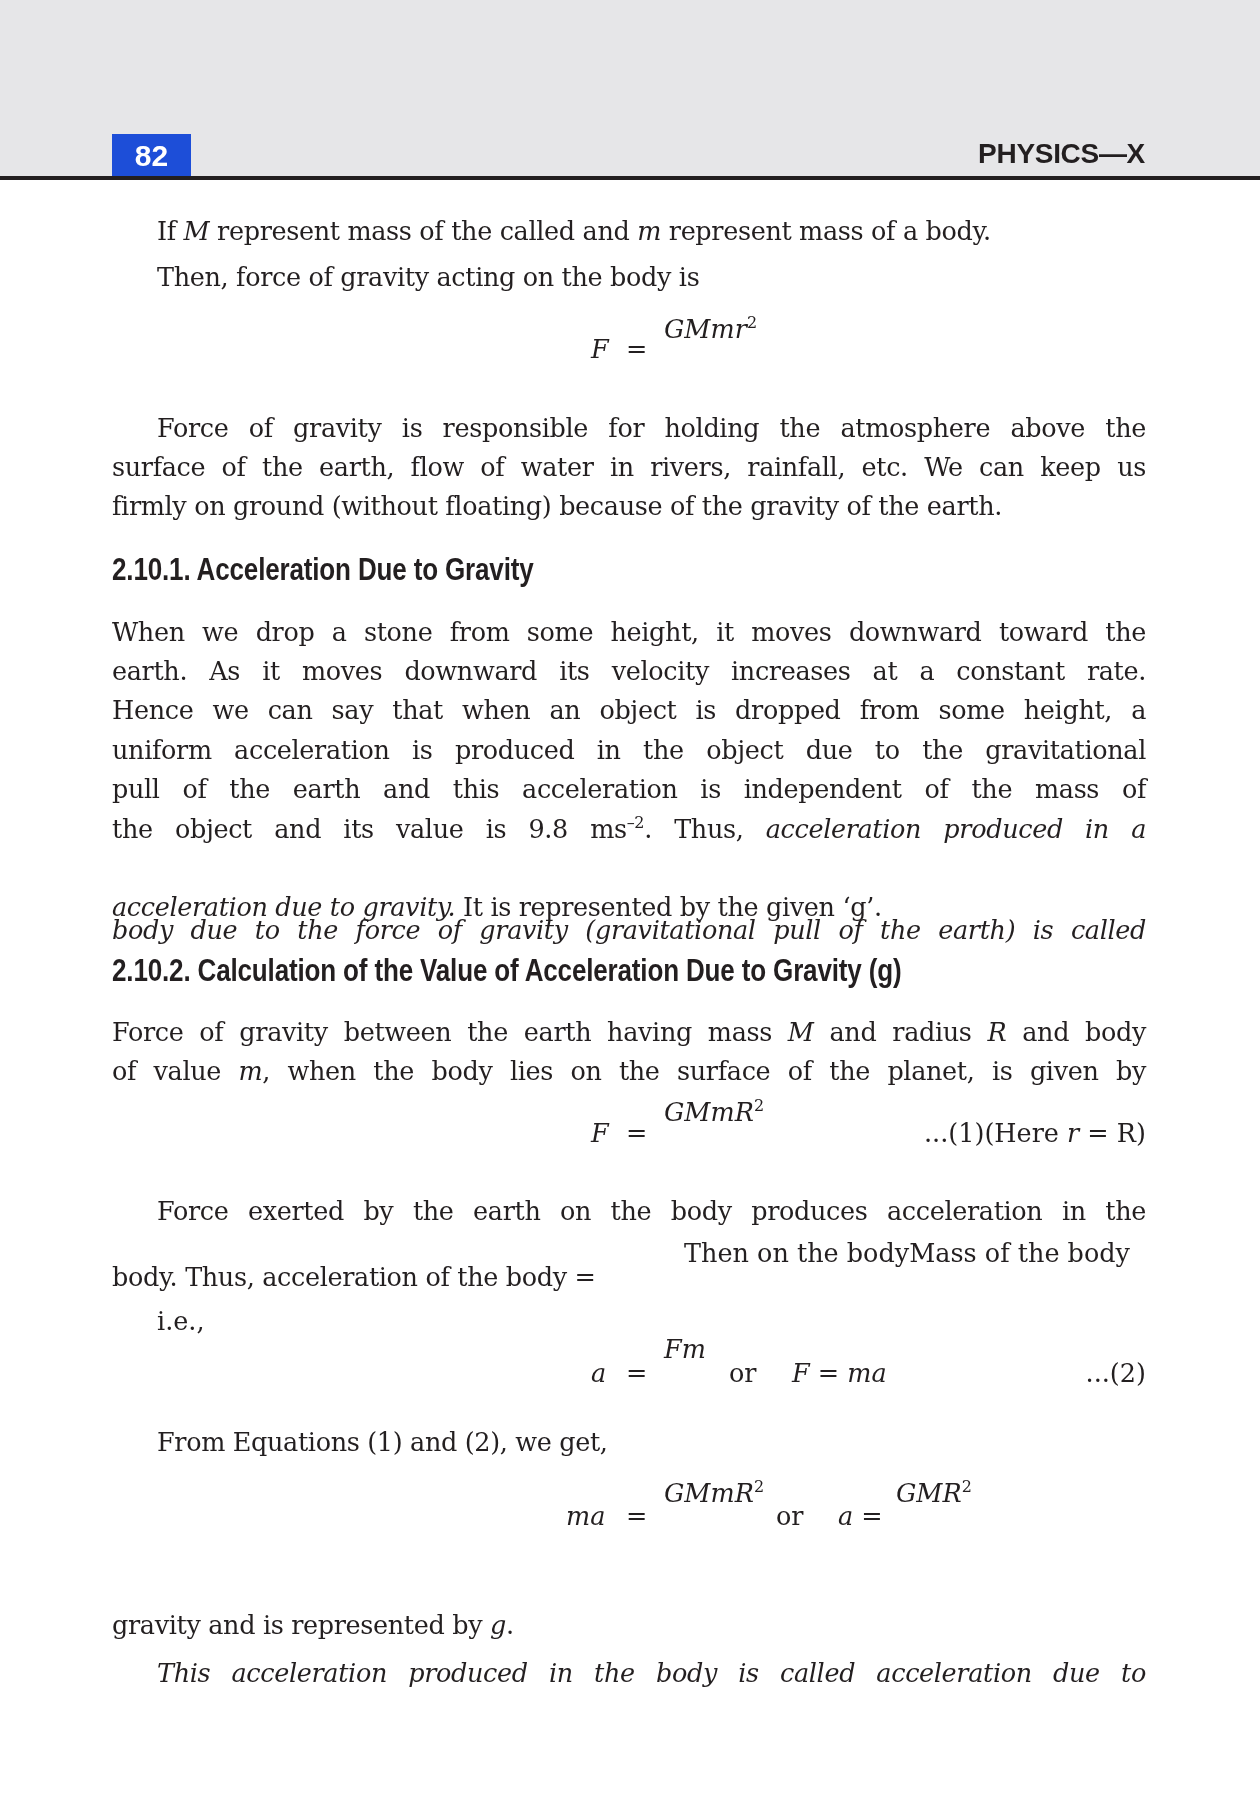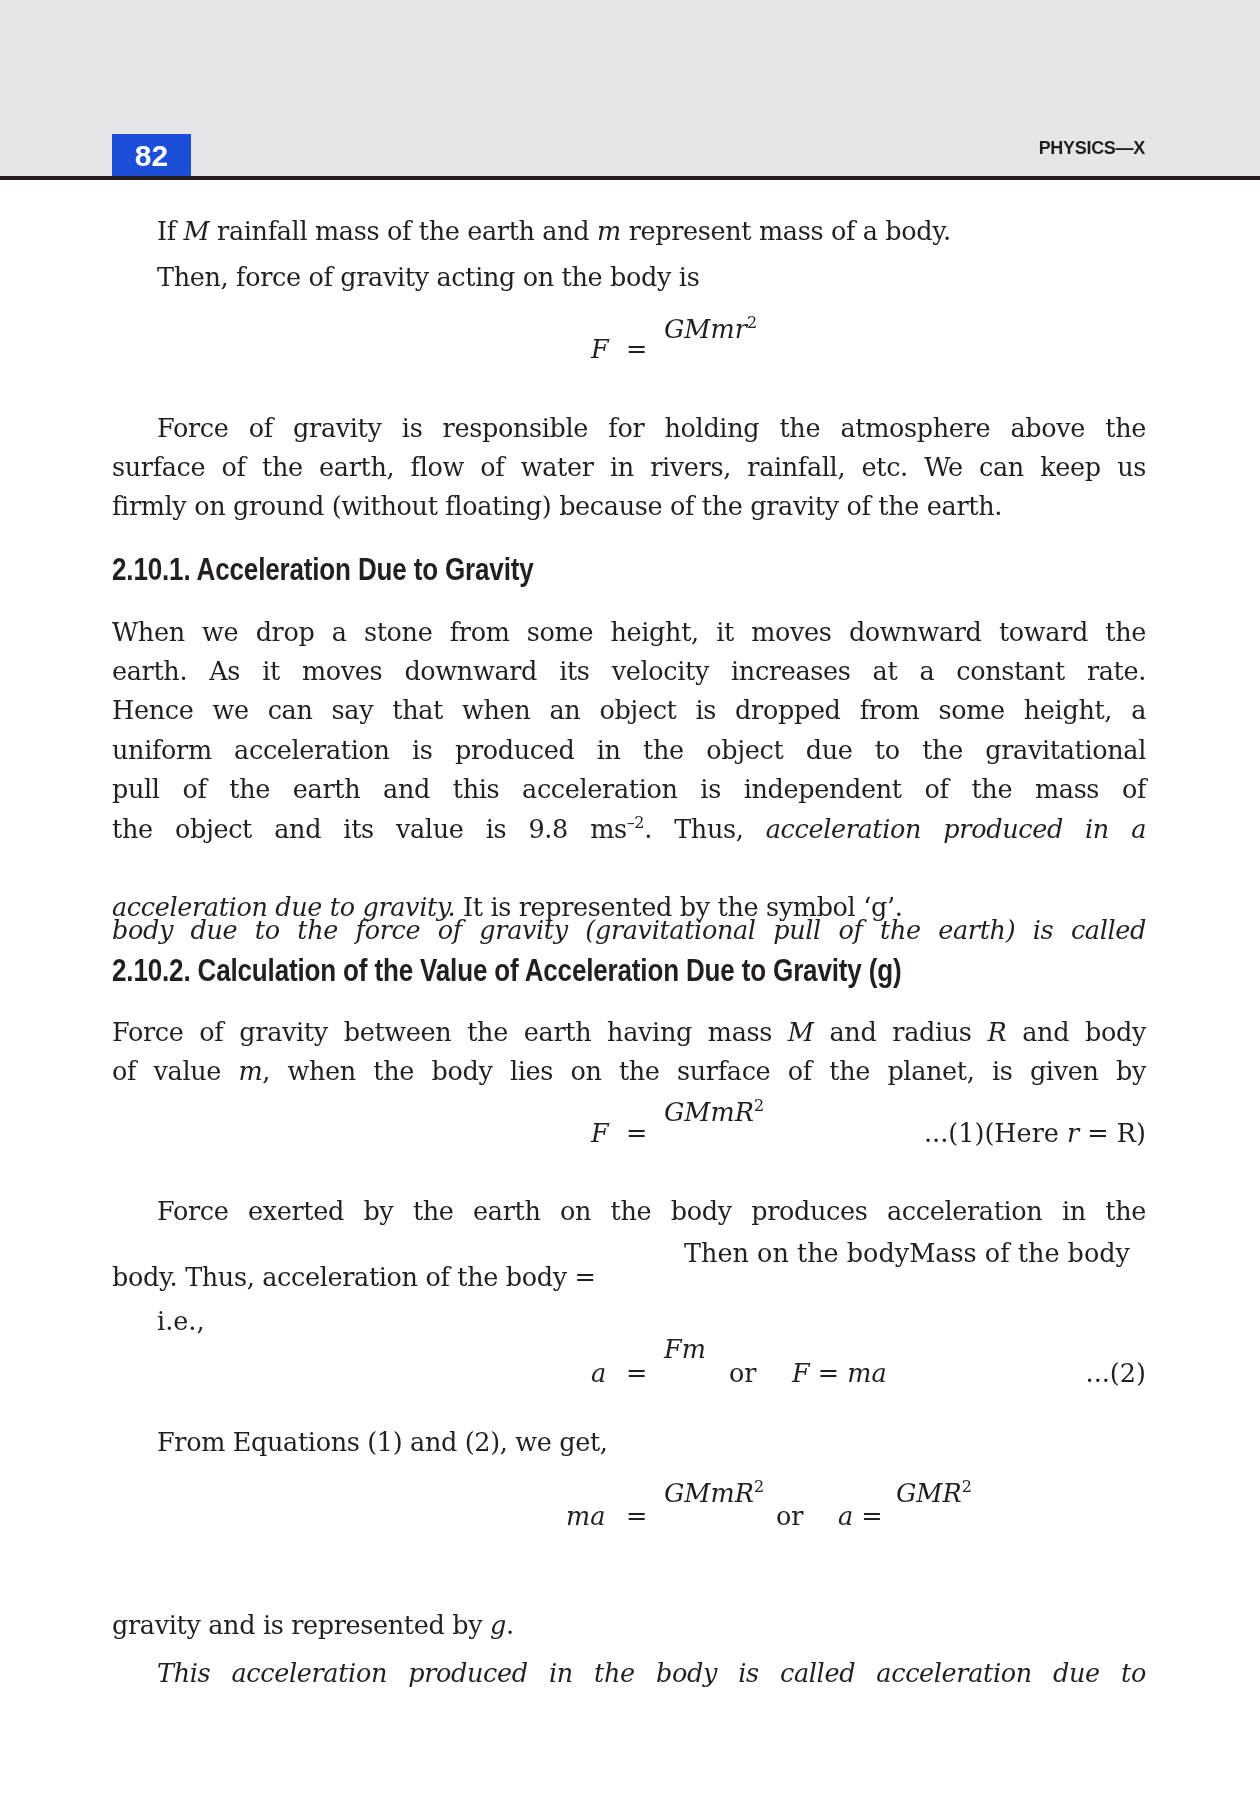--- a/index.html
+++ b/index.html
@@ -11,21 +11,21 @@
   .band { position: absolute; left: 0; top: 0; width: 1260px; height: 176px; background: #e6e6e8; }
   .rule { position: absolute; left: 0; top: 176px; width: 1260px; height: 4px; background: #231f20; }
   .pagebox {
     position: absolute; left: 112px; top: 134px; width: 79px; height: 43px;
     background: #1d4ed8; color: #ffffff;
     font-family: "Liberation Sans", sans-serif; font-weight: bold; font-size: 30px;
     display: flex; align-items: center; justify-content: center;
   }
   .running {
     position: absolute; right: 115px; top: 138px;
-    font-family: "Liberation Sans", sans-serif; font-weight: bold; font-size: 18px;
+    font-family: "Liberation Sans", sans-serif; font-weight: bold; font-size: 28px;
     letter-spacing: -0.3px; color: #231f20;
   }
   .line {
     position: absolute; left: 112px; width: 1034px;
     font-size: 25.5px; line-height: 39px; height: 39px;
     white-space: nowrap; text-align: justify; text-align-last: justify;
     letter-spacing: -0.35px;
   }
   .line.ind { left: 157px; width: 989px; }
   .line.short { width: auto; text-align: left; text-align-last: left; }
@@ -44,21 +44,21 @@
   sup { font-size: 16px; vertical-align: 10px; line-height: 0; font-style: normal; }
 </style>
 </head>
 <body>
 
 <div class="band"></div>
 <div class="pagebox">82</div>
 <div class="running">PHYSICS—X</div>
 <div class="rule"></div>
 
-<div class="line ind short" style="top:212px;"><span>If </span><i>M</i><span> rainfall mass of the earth and </span><i>m</i><span> represent mass of a body.</span></div>
+<div class="line ind short" style="top:212px;"><span>If </span><i>M</i><span> represent mass of the called and </span><i>m</i><span> represent mass of a body.</span></div>
 <div class="line ind short" style="top:258px;">Then, force of gravity acting on the body is</div>
 
 <div>
   <span class="abs it" style="left:591px; top:334px;">F</span>
   <span class="abs" style="left:626px; top:334px;">=</span>
   <div class="frac" style="left:664px; top:314px; width:78px;">
     <span class="num">GMm</span>
     <span class="bar"></span>
     <span class="den"><span>r</span><sup>2</sup></span>
   </div>
@@ -69,21 +69,21 @@
 <div class="line short" style="top:487px;">firmly on ground (without floating) because of the gravity of the earth.</div>
 
 <div class="heading" style="top:552px;">2.10.1.  Acceleration Due to Gravity</div>
 <div class="line" style="top:613px;">When we drop a stone from some height, it moves downward toward the</div>
 <div class="line" style="top:652px;">earth. As it moves downward its velocity increases at a constant rate.</div>
 <div class="line" style="top:691px;">Hence we can say that when an object is dropped from some height, a</div>
 <div class="line" style="top:731px;">uniform acceleration is produced in the object due to the gravitational</div>
 <div class="line" style="top:770px;">pull of the earth and this acceleration is independent of the mass of</div>
 <div class="line" style="top:810px;"><span>the object and its value is 9.8 ms</span><sup>–2</sup><span>. Thus, </span> <i>acceleration produced in a</i></div>
 <div class="line" style="top:891px;margin-top:20px;"><i>body due to the force of gravity (gravitational pull of the earth) is called</i></div>
-<div class="line short" style="top:888px;"><i>acceleration due to gravity.</i><span> It is represented by the symbol ‘g’.</span></div>
+<div class="line short" style="top:888px;"><i>acceleration due to gravity.</i><span> It is represented by the given ‘g’.</span></div>
 
 <div class="heading" style="top:953px;">2.10.2.  Calculation of the Value of Acceleration Due to Gravity (g)</div>
 <div class="line" style="top:1013px;"><span>Force of gravity between the earth having mass </span><i>M</i><span> and radius </span><i>R</i><span> and body</span></div>
 <div class="line" style="top:1052px;"><span>of value </span><i>m</i><span>, when the body lies on the surface of the planet, is given by</span></div>
 
 <div>
   <span class="abs it" style="left:591px; top:1118px;">F</span>
   <span class="abs" style="left:626px; top:1118px;">=</span>
   <div class="frac" style="left:664px; top:1097px; width:78px;">
     <span class="num">GMm</span>

